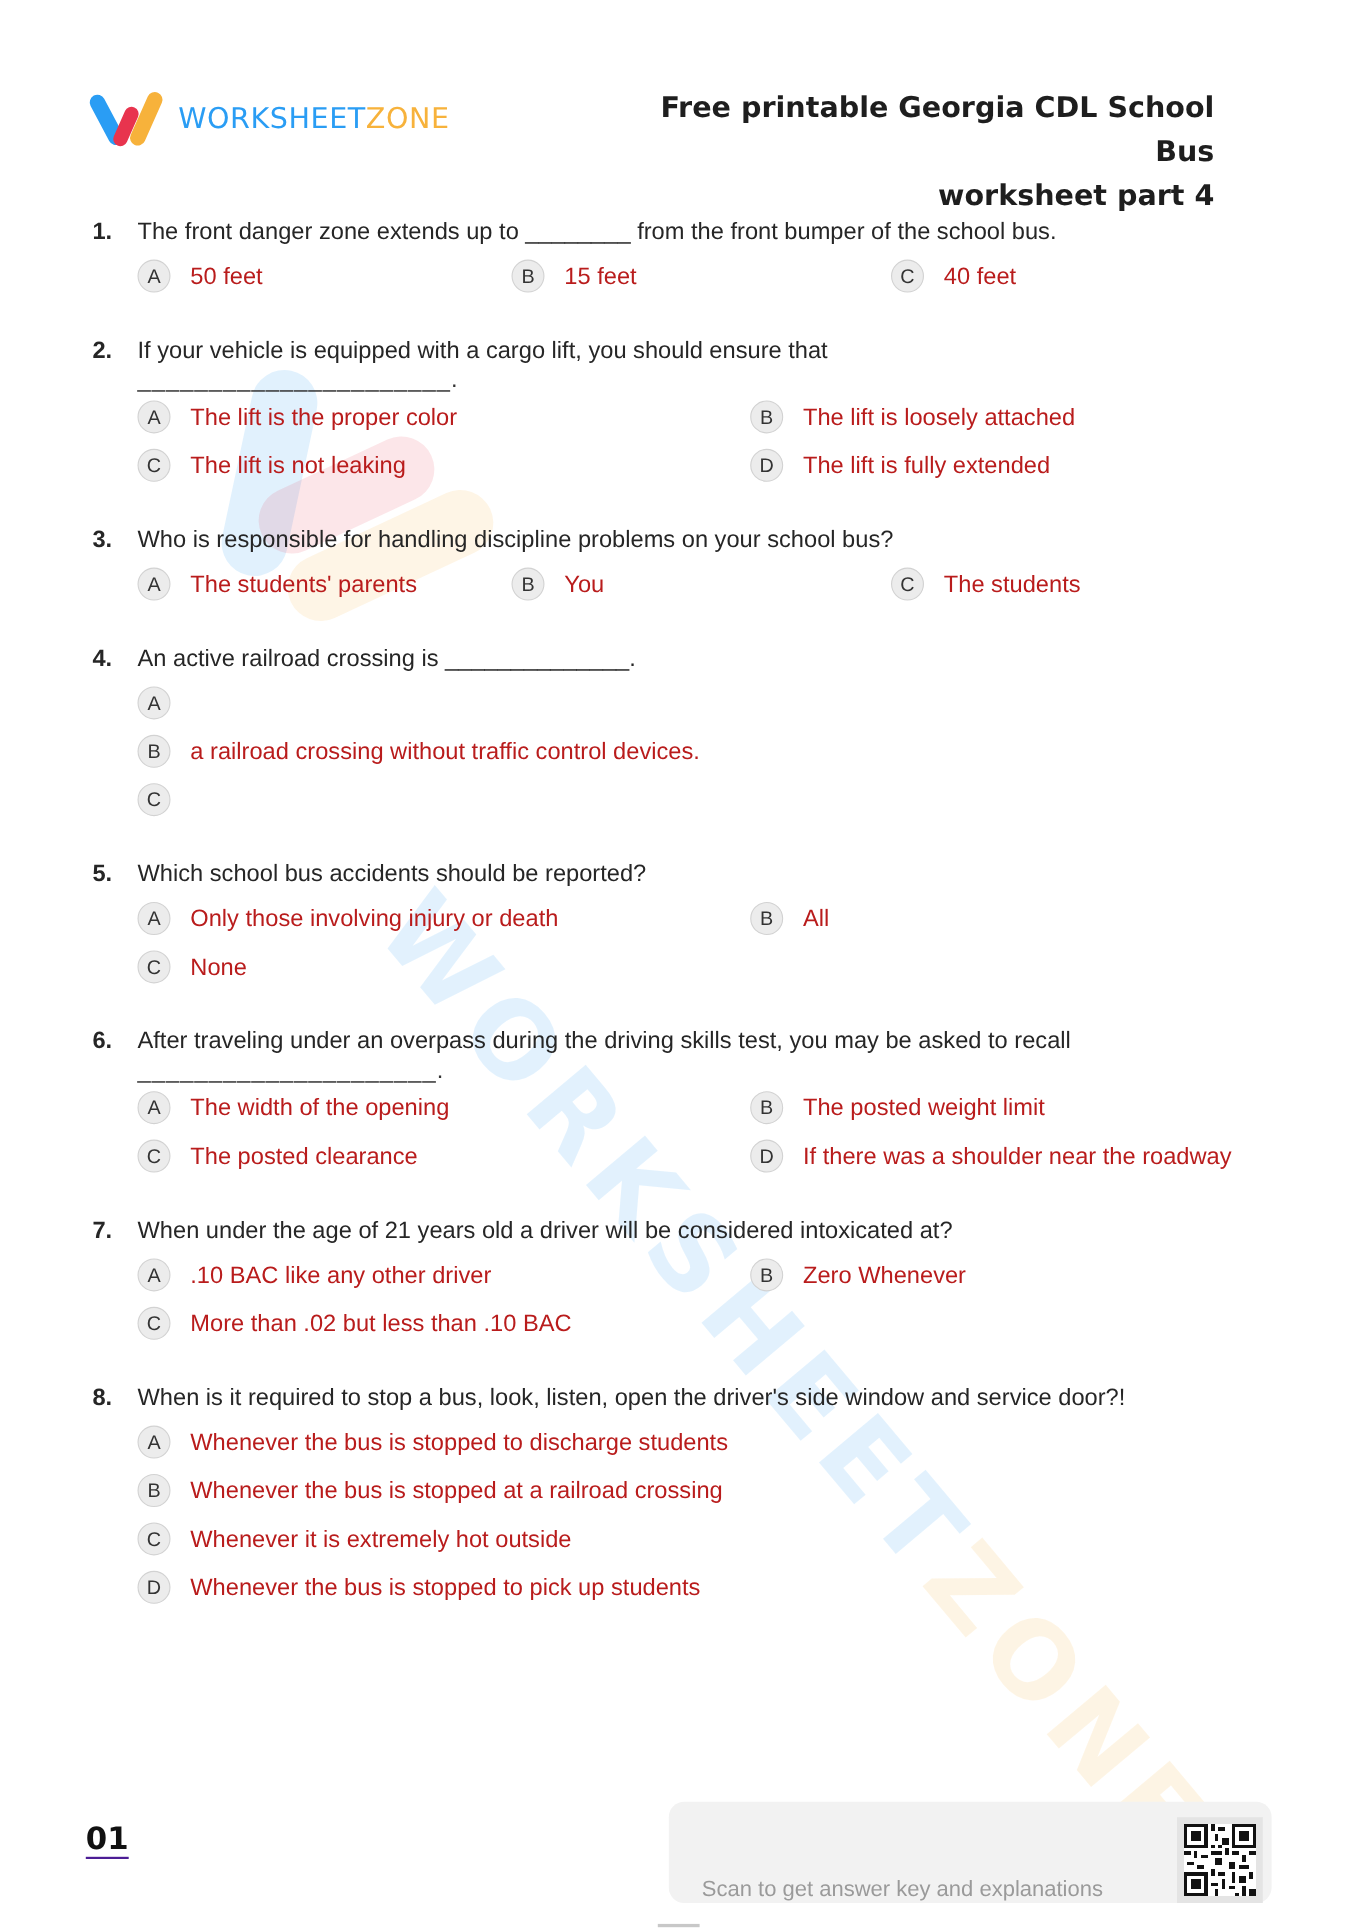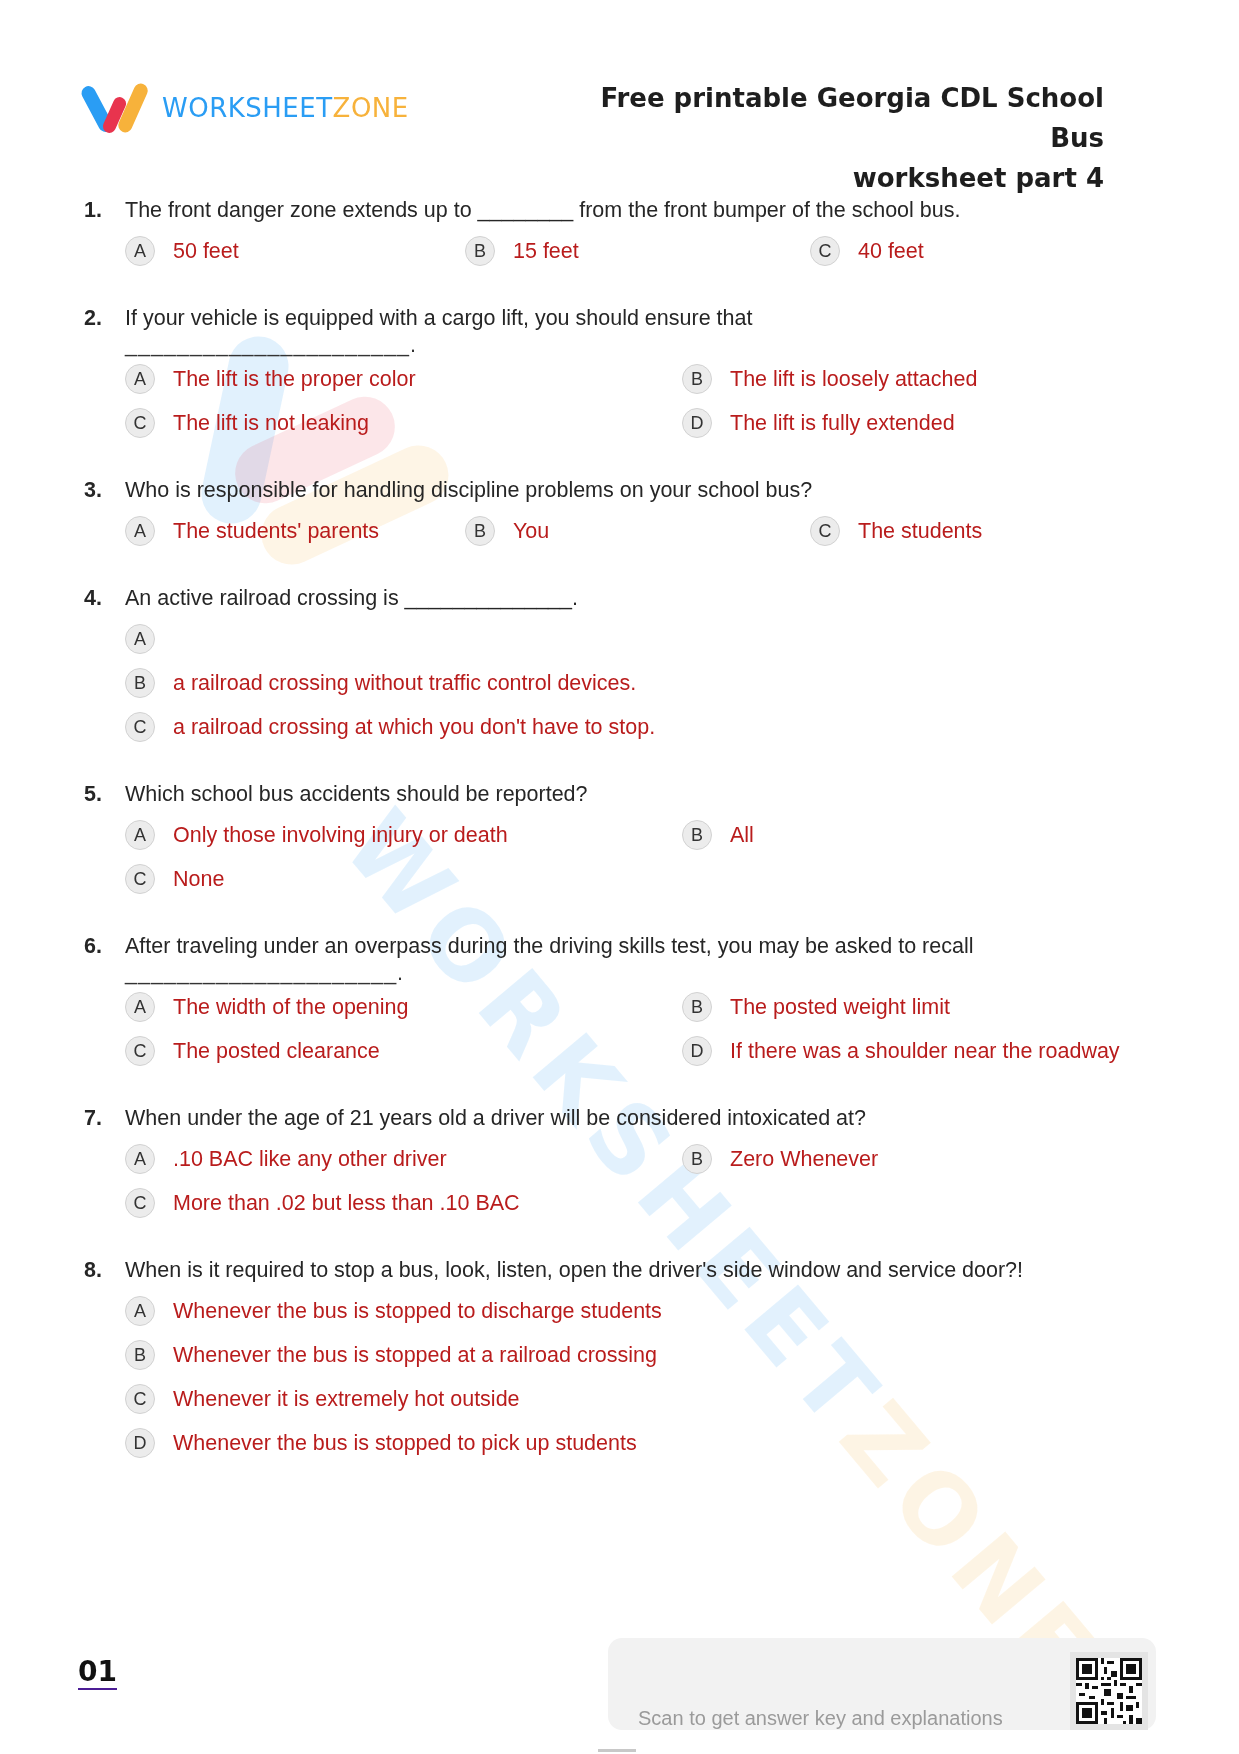--- a/index.html
+++ b/index.html
@@ -159,21 +159,20 @@
       <div class="opts one">
         <div class="opt">
             <span class="badge">A</span>
           </div>
         <div class="opt">
             <span class="badge">B</span>
             <span class="opt-text">a railroad crossing without traffic control devices.</span>
           </div>
         <div class="opt">
             <span class="badge">C</span>
-            <span class="opt-text">a railroad crossing at which you don't have to stop.</span>
           </div>
       </div>
     </div>
 
     <div class="q" style="margin-top:38px;">
       <div class="q-stem">
           <span class="q-num">5.</span>
           <span class="q-text">Which school bus accidents should be reported?</span>
         </div>
       <div class="opts two">

